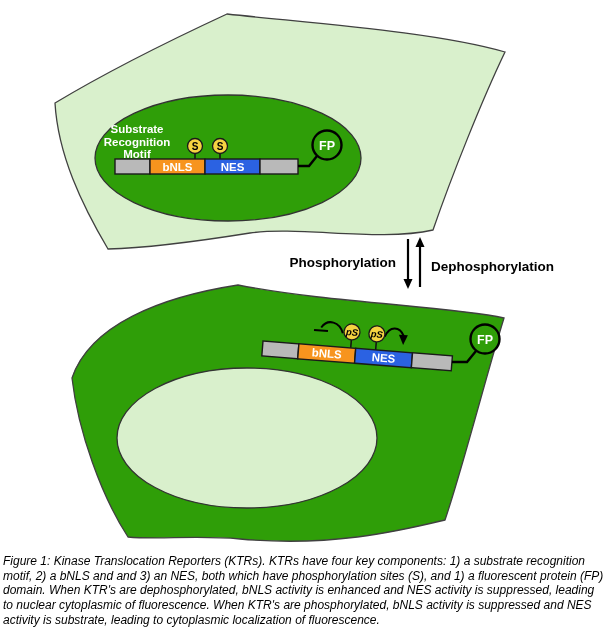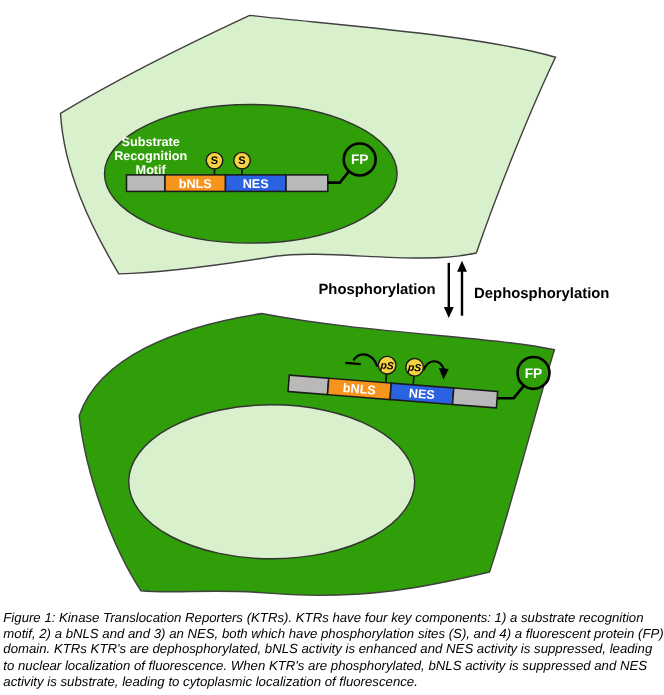--- a/index.html
+++ b/index.html
@@ -102,17 +102,17 @@
     <text class="lbl black" x="376" y="328.5" font-size="9.5" font-style="italic" text-anchor="middle">pS</text>
   </g>
 
   <path d="M452,362 L467,362 L476,351" fill="none" stroke="#000000" stroke-width="2.4"></path>
   <circle cx="485" cy="339" r="14.5" fill="#2f9e08" stroke="#000000" stroke-width="2.4"></circle>
   <text class="lbl white" x="485" y="343.5" font-size="12.5" text-anchor="middle">FP</text>
 </svg>
 
 <div id="caption">
   <div class="cap-line">Figure 1: Kinase Translocation Reporters (KTRs). KTRs have four key components: 1) a substrate recognition</div>
-  <div class="cap-line">motif, 2) a bNLS and and 3) an NES, both which have phosphorylation sites (S), and 4) a fluorescent protein (FP)</div>
-  <div class="cap-line">domain. KTRs KTR's are dephosphorylated, bNLS activity is enhanced and NES activity is suppressed, leading</div>
-  <div class="cap-line">to nuclear localization of fluorescence. When KTR's are phosphorylated, bNLS activity is suppressed and NES</div>
+  <div class="cap-line">motif, 2) a bNLS and and 3) an NES, both which have phosphorylation sites (S), and 1) a fluorescent protein (FP)</div>
+  <div class="cap-line">domain. When KTR's are dephosphorylated, bNLS activity is enhanced and NES activity is suppressed, leading</div>
+  <div class="cap-line">to nuclear cytoplasmic of fluorescence. When KTR's are phosphorylated, bNLS activity is suppressed and NES</div>
   <div class="cap-line">activity is substrate, leading to cytoplasmic localization of fluorescence.</div>
 </div>
 
 </body></html>

